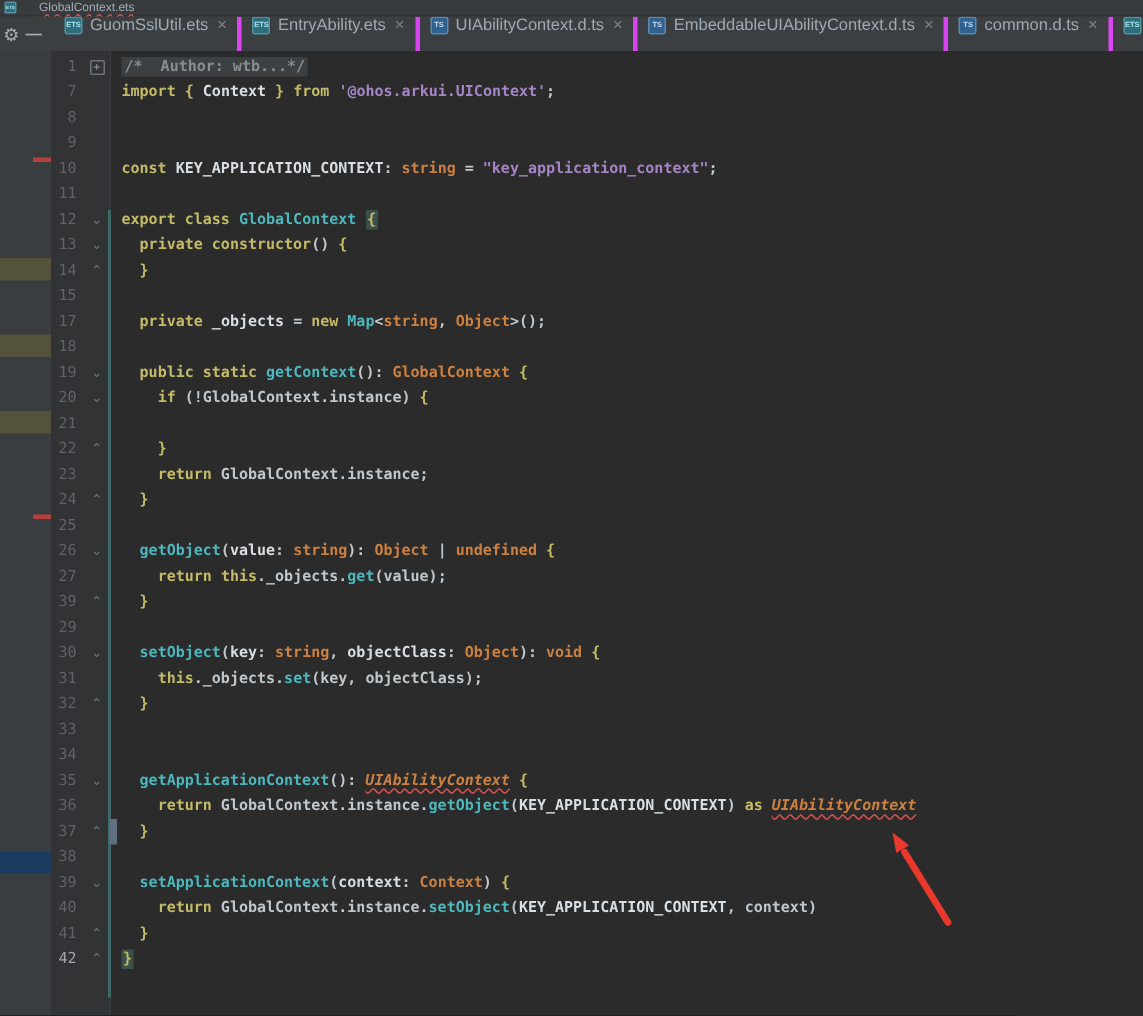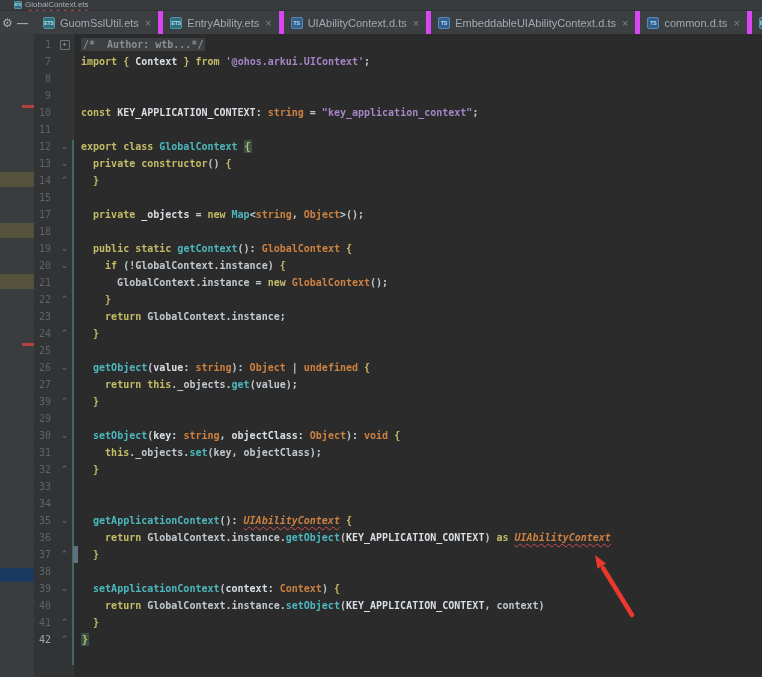--- a/index.html
+++ b/index.html
@@ -1,33 +1,33 @@
 <!DOCTYPE html>
 <html style="--kw: #C4BB67; --ty: #CC8142; --str: #A585C6; --fn: #4CB8BE; --pl: #BFC7CD; --plb: #D8DEE3; --cmt: #8A8E8F; --err: #D14F4F; --tabAccent: #4A88C7; --arrow: #E8392C; --oliveMark: #55523B; --navyMark: #1B3A5F; --redMark: #B8403C; --braceBg: #3A514A; --cmtBg: #3C4042; --changeBar: #5F7180; --foldLine: #3E6A66;"><head>
 <meta charset="utf-8">
 <style>
   html,body{margin:0;padding:0;background:#1e1e1e;}
   .app{position:relative;width:762px;height:677px;overflow:hidden;background:#2B2B2B;
        font-family:"Liberation Sans",sans-serif;}
 
   
   .titlebar{position:absolute;left:0;top:0;width:762px;height:11px;background:#383B3D;
-            display:flex;align-items:center;gap:3px;padding-left:14px;box-sizing:border-box;
+            display:flex;align-items:center;gap:15px;padding-left:3px;box-sizing:border-box;
             border-bottom:1px solid #303335;}
   .titletext{font-size:8px;color:#A3ADB6;line-height:10px;}
   .err-underline{text-decoration:underline wavy var(--err);text-decoration-thickness:1px;text-underline-offset:2px;}
 
   
   .tabbar{position:absolute;left:0;top:11px;width:762px;height:23px;background:#3C3F41;
           display:flex;align-items:stretch;overflow:hidden;}
   .gear,.hidebtn{display:flex;align-items:center;justify-content:center;width:15px;color:#A6ABAE;
           font-size:12px;cursor:default;}
   .hidebtn{font-weight:bold;font-size:11px;margin-right:6px;}
   .tabs{display:flex;flex:1;overflow:hidden;}
-  .tab{display:flex;align-items:center;gap:5px;padding:0 7px;border-right:5px solid #d946ef;
+  .tab{display:flex;gap:5px;padding:0 7px;border-right:3px solid #d946ef;
        color:#9FA9B3;font-size:11px;white-space:nowrap;}
   .close{color:#7D858B;font-size:11px;margin-left:1px;}
 
   
   .fileicon{width:12px;height:12px;border-radius:2px;display:flex;align-items:center;justify-content:center;
             font-size:5px;font-weight:bold;letter-spacing:0;flex:0 0 auto;}
   .fileicon.ets{background:#2F6E7E;color:#A8E6EC;border:1px solid #55929F;box-sizing:border-box;}
   .fileicon.dts{background:#31628F;color:#BFDCF2;border:1px solid #5C88AE;box-sizing:border-box;}
   .fileicon.small{width:8px;height:8px;font-size:3px;border-radius:1px;}
 
@@ -188,21 +188,20 @@
           <span class="codeline"><span class="tk-pl">  </span><span class="tk-kw">public static</span><span class="tk-pl"> </span><span class="tk-fn">getContext</span><span class="tk-pl">(): </span><span class="tk-ty">GlobalContext</span><span class="tk-pl"> </span><span class="tk-kw">{</span></span>
         </div>
         <div class="row">
           <span class="num">20</span>
           <span class="fold">⌄</span>
           <span class="codeline"><span class="tk-pl">    </span><span class="tk-kw">if</span><span class="tk-pl"> (!GlobalContext.instance) </span><span class="tk-kw">{</span></span>
         </div>
         <div class="row">
           <span class="num">21</span>
           <span class="fold"></span>
-          <span class="codeline"><span class="tk-pl">      GlobalContext.instance = </span><span class="tk-kw">new</span><span class="tk-pl"> </span><span class="tk-ty">GlobalContext</span><span class="tk-pl">();</span></span>
         </div>
         <div class="row">
           <span class="num">22</span>
           <span class="fold">⌃</span>
           <span class="codeline"><span class="tk-pl">    </span><span class="tk-kw">}</span></span>
         </div>
         <div class="row">
           <span class="num">23</span>
           <span class="fold"></span>
           <span class="codeline"><span class="tk-pl">    </span><span class="tk-kw">return</span><span class="tk-pl"> GlobalContext.instance;</span></span>

